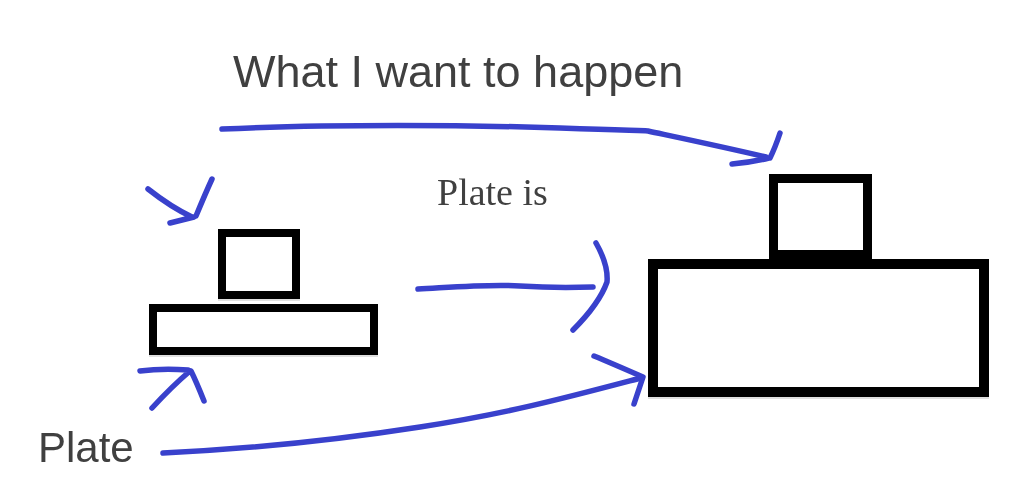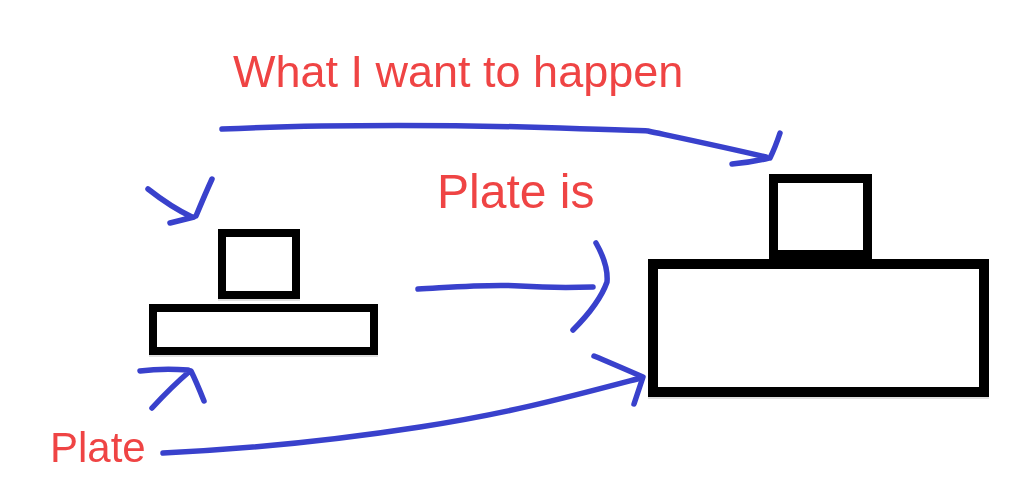--- a/index.html
+++ b/index.html
@@ -6,28 +6,28 @@
   .canvas {
     position: relative;
     width: 1035px;
     height: 483px;
     background: #ffffff;
     overflow: hidden;
     font-family: "Liberation Sans", sans-serif;
   }
   .txt {
     position: absolute;
-    color: #ef4444;
+    color: #404040;
     white-space: nowrap;
     line-height: 1;
   }
   .title-txt    { left: 233px; top: 49px;  font-size: 45px; }
   .objects-txt  { left: 23px;  top: 132px; font-size: 42px; }
-  .resize-txt   { left: 437px; top: 161px; font-size: 48px; line-height: 62px; }
-  .plate-txt    { left: 38px;  top: 427px; font-size: 42px; margin-left: 12px; }
+  .resize-txt   { left: 437px; top: 161px; font-size: 38px; line-height: 62px; font-family: Liberation Serif, serif; }
+  .plate-txt    { left: 38px;  top: 427px; font-size: 42px; }
 
   .shape {
     position: absolute;
     background: #ffffff;
     border-style: solid;
     border-color: #000000;
     box-sizing: border-box;
     box-shadow: 0 2px 0 rgba(0,0,0,0.12);
   }
   .object-before { left: 218px; top: 229px; width: 82px;  height: 70px;  border-width: 8px;  }

